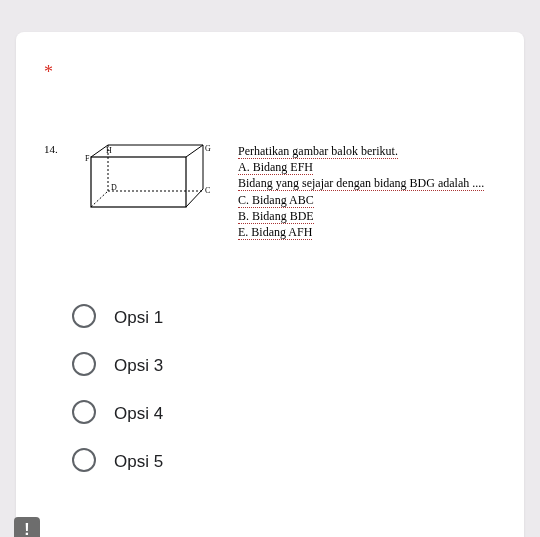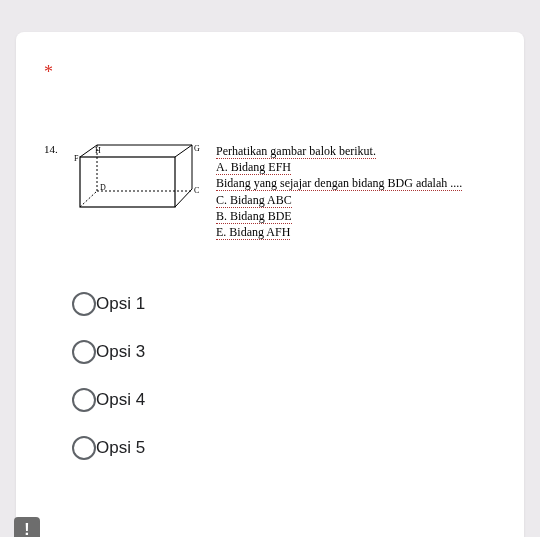--- a/index.html
+++ b/index.html
@@ -1,27 +1,27 @@
 <!DOCTYPE html>
 <html><head>
 <meta charset="utf-8">
 <style>
   html,body{margin:0;padding:0;background:#eceaed;font-family:Arial,Helvetica,sans-serif;}
   .viewport{width:540px;height:537px;background:#eceaed;position:relative;overflow:hidden;}
   .card{position:absolute;left:16px;right:16px;top:32px;bottom:-20px;background:#ffffff;border-radius:8px;box-shadow:0 1px 3px rgba(0,0,0,.08);padding:30px 28px 0 28px;box-sizing:border-box;}
   .asterisk{color:#d93025;font-size:18px;font-family:Georgia,serif;}
-  .question-row{display:flex;align-items:flex-start;gap:14px;margin-top:60px;}
+  .question-row{display:flex;align-items:flex-start;gap:25px;margin-top:60px;}
   .qnum{font-family:"Times New Roman",serif;font-size:11px;min-width:14px;}
   .block-wrap{flex:0 0 auto;}
   .block-svg{display:block;}
   .q-text{font-family:"Times New Roman",serif;font-size:12px;line-height:1.35;}
   .q-text .line{display:block;}
   .q-text .u{border-bottom:1px dotted #a33;}
   .options{margin-top:40px;padding-left:28px;}
-  .option{display:flex;align-items:center;height:48px;cursor:pointer;}
+  .option{display:flex;align-items:flex-end;gap:18px;height:48px;cursor:pointer;}
   .radio{width:24px;height:24px;border:2px solid #5f6368;border-radius:50%;box-sizing:border-box;flex:0 0 auto;}
   .opt-label{font-size:17px;color:#202124;font-family:"Google Sans",Arial,sans-serif;}
   .toast-icon{position:absolute;left:14px;bottom:-6px;width:26px;height:26px;background:#6d6d6d;border-radius:4px;display:flex;align-items:center;justify-content:center;}
   .toast-icon span{color:#fff;font-weight:bold;font-size:16px;line-height:1;}
 </style>
 </head>
 <body>
 
 <div class="viewport">
   <div class="card">

